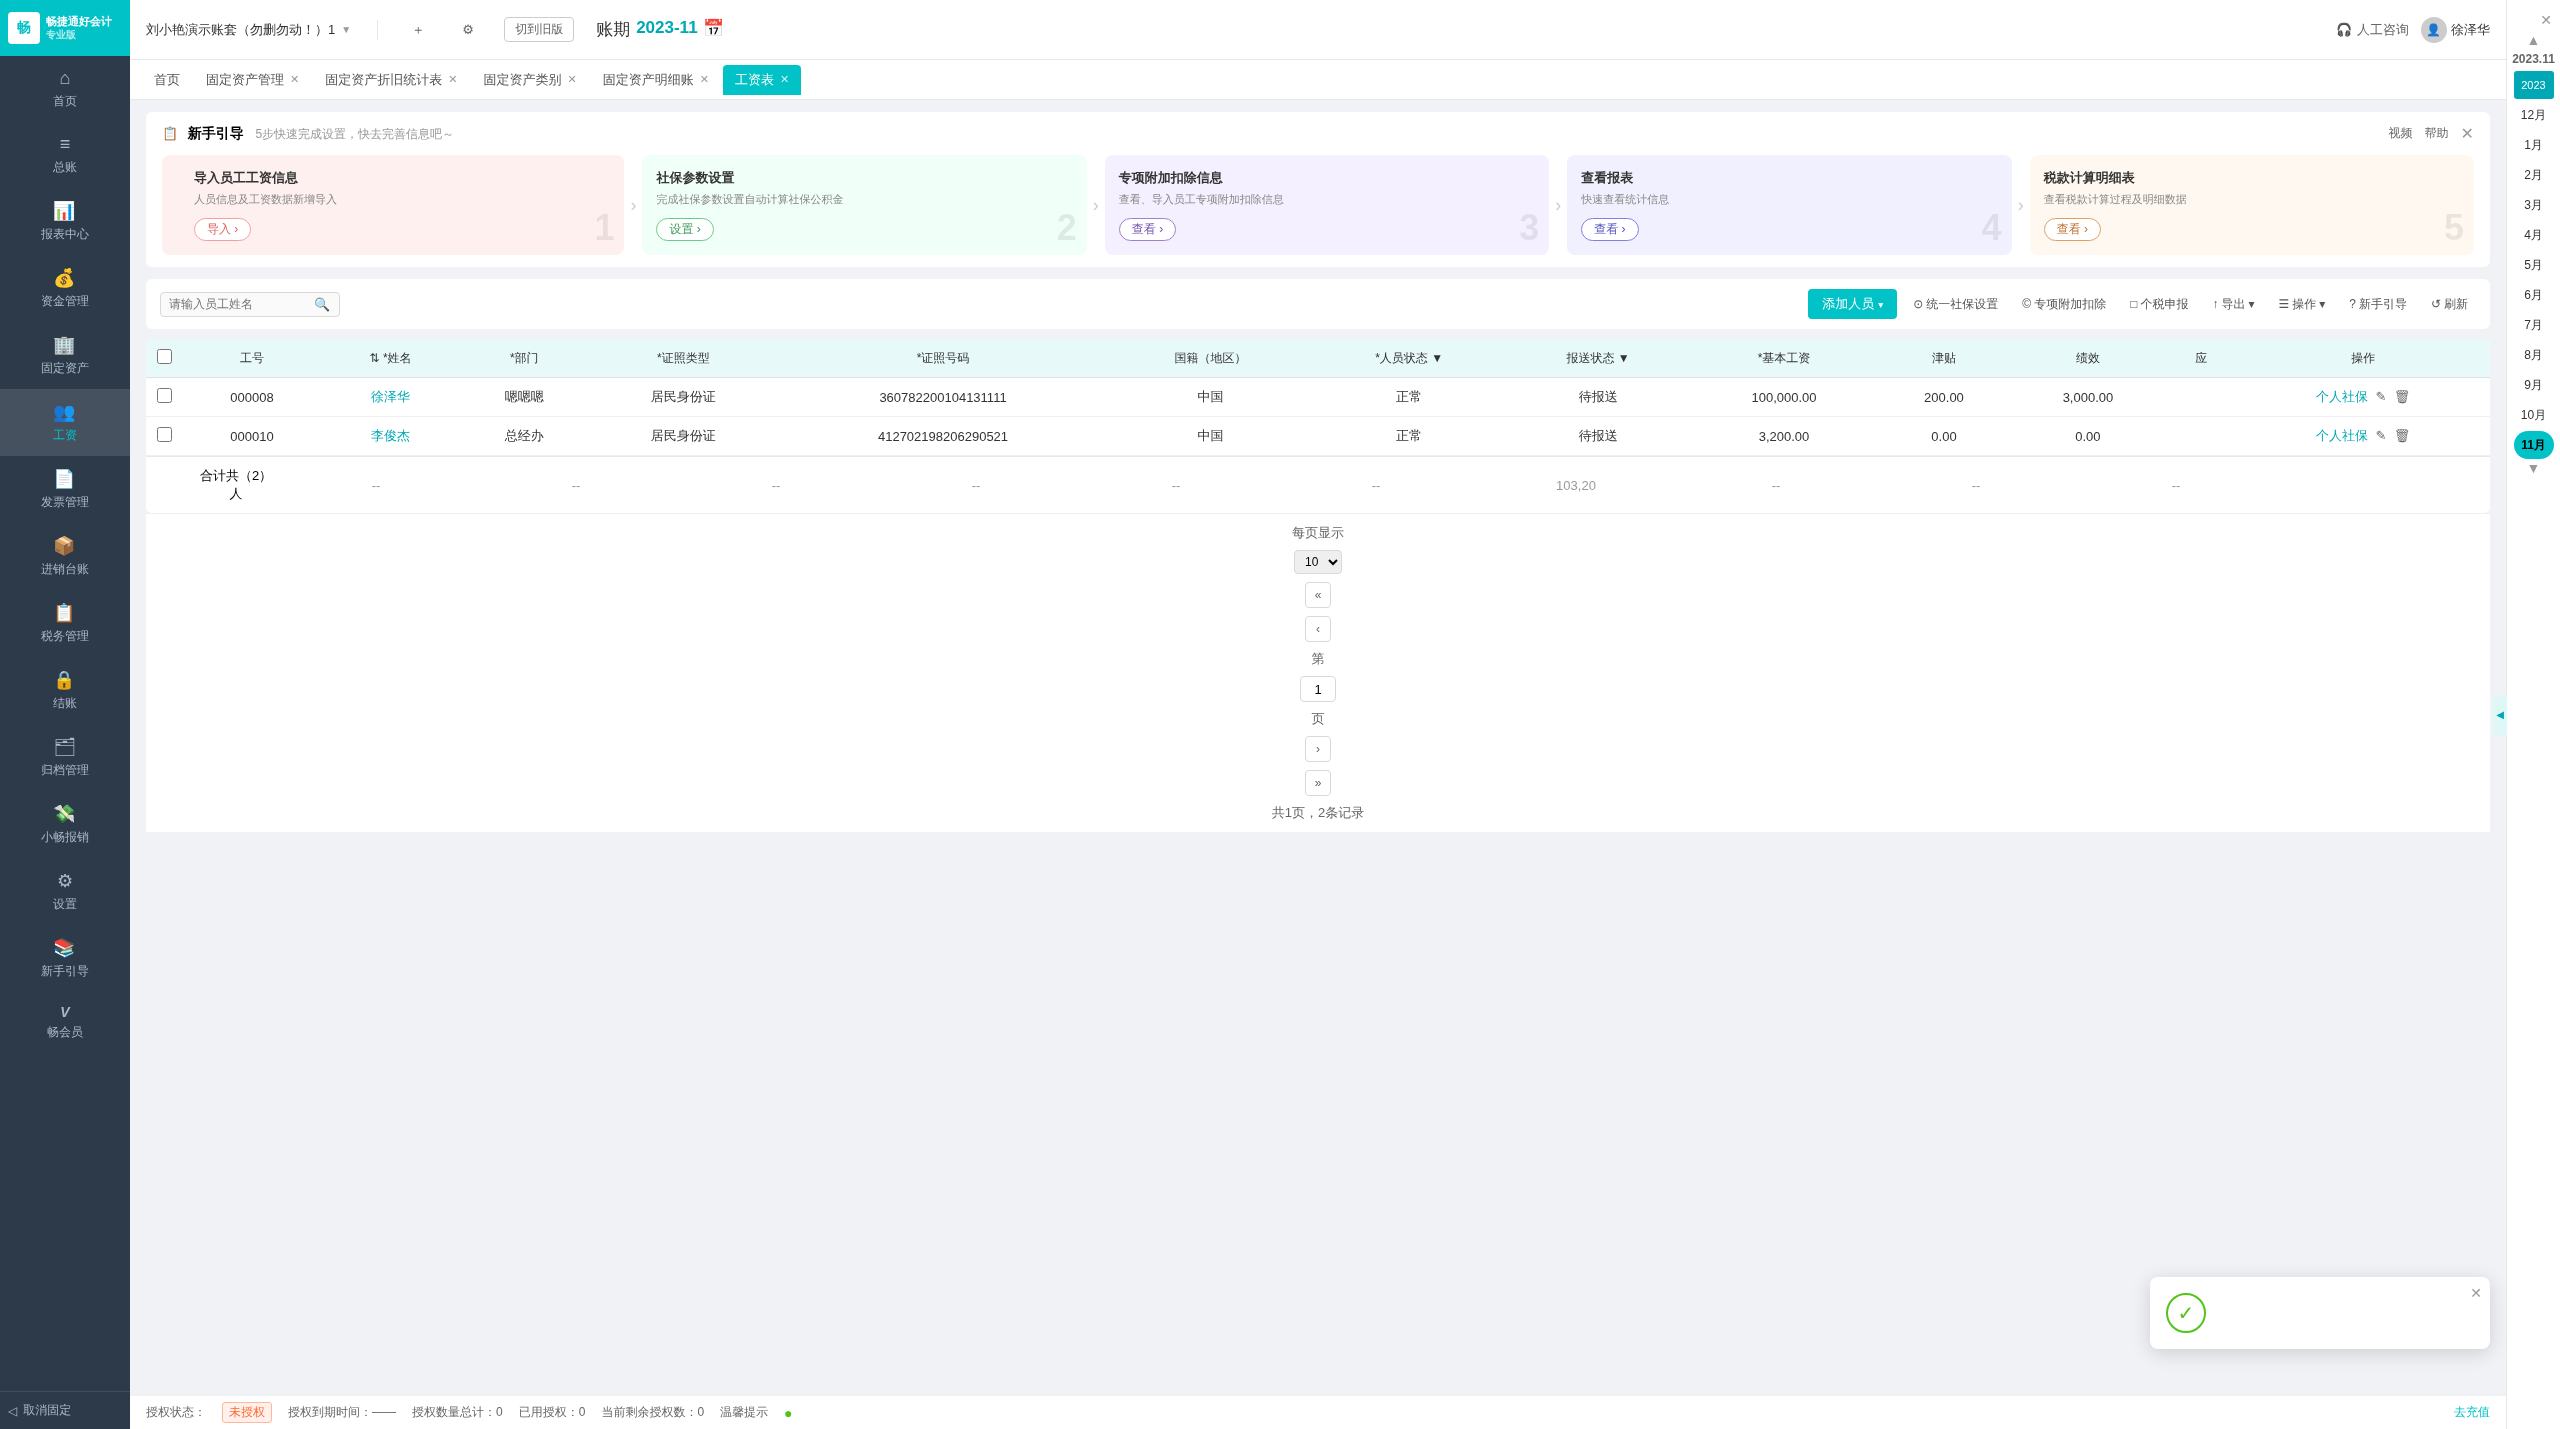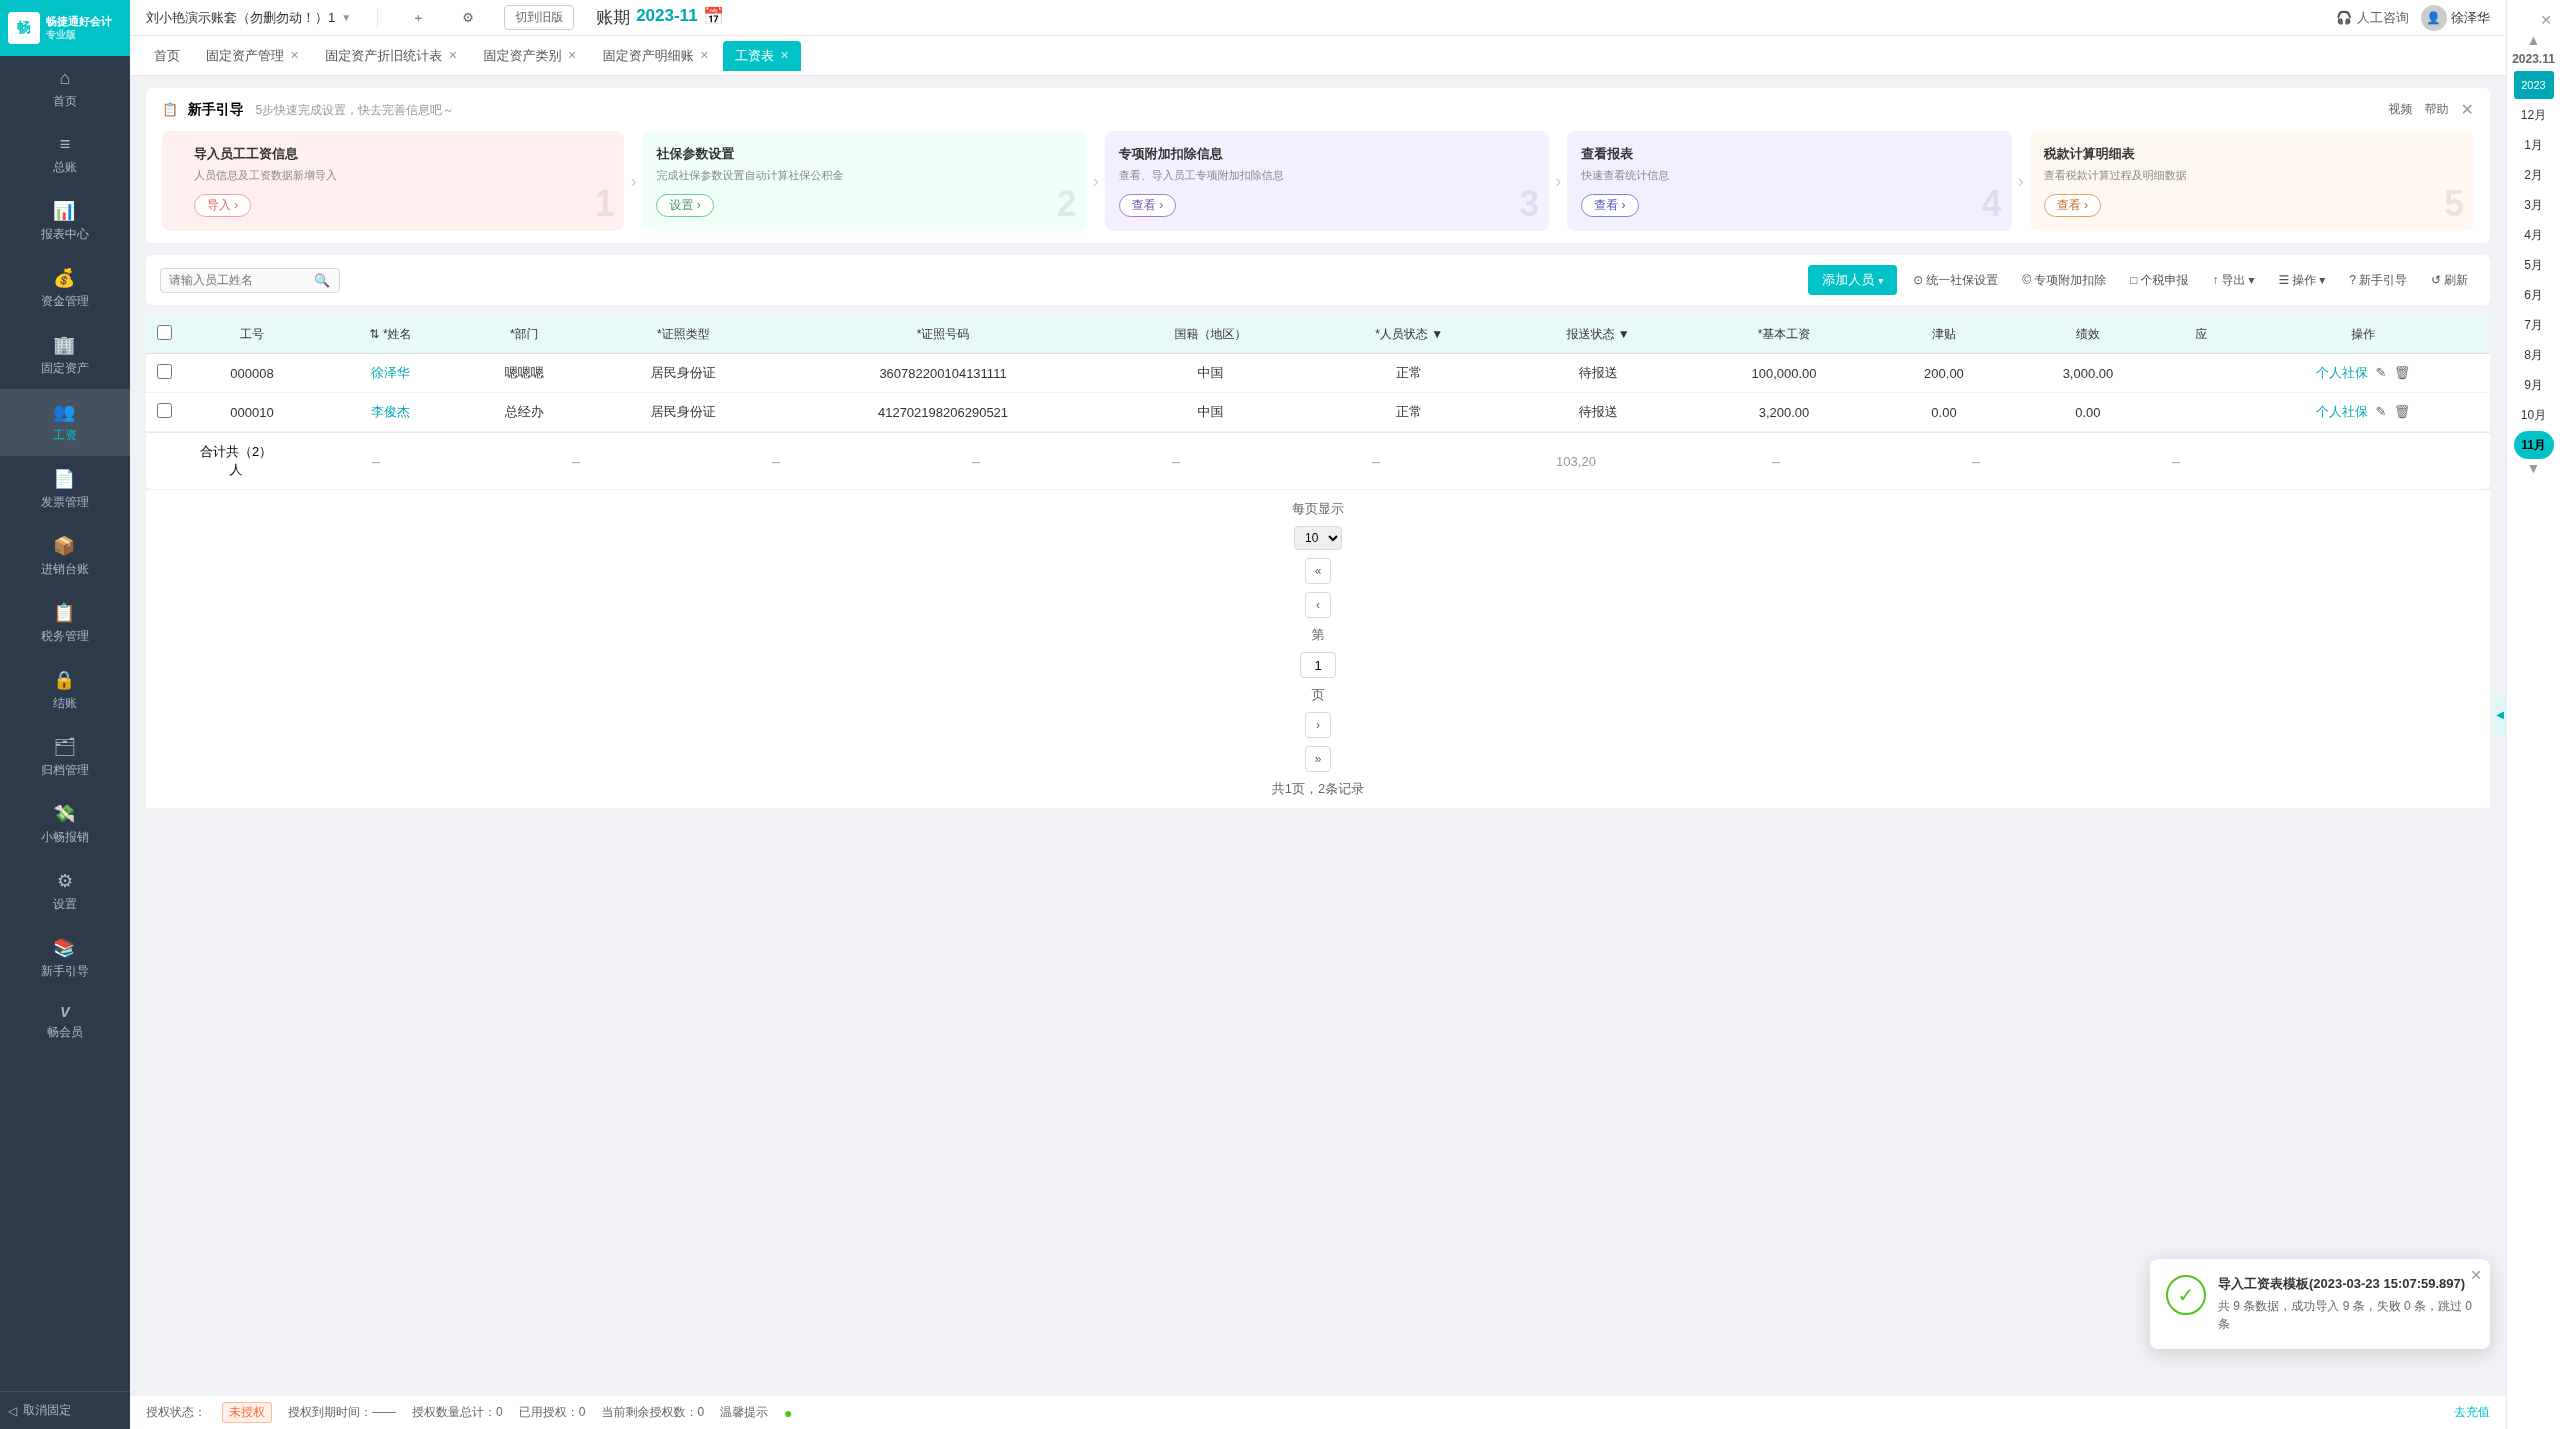--- a/index.html
+++ b/index.html
@@ -64,21 +64,21 @@
     .main-content {
       flex: 1;
       display: flex;
       flex-direction: column;
       overflow: hidden;
     }
 
     
     .topbar {
       background: white;
-      height: 36px;
+      height: 60px;
       display: flex;
       align-items: center;
       padding: 0 16px;
       gap: 22px;
       border-bottom: 1px solid #e8e8e8;
       flex-shrink: 0;
     }
     .topbar-account {
       display: flex; align-items: center; gap: 6px;
       font-size: 13px;
@@ -770,18 +770,14 @@
   <div class="month-item">9月</div>
   <div class="month-item">10月</div>
   <div class="month-item active">11月</div>
   <div class="panel-nav">▼</div>
 </div>
 
 <div class="notification-popup">
   <span class="notif-close">✕</span>
   <div class="notif-content">
     <div class="notif-icon">✓</div>
-    <div class="notif-text">
-      <div class="notif-title">导入工资表模板(2023-03-23 15:07:59.897)</div>
-      <div class="notif-desc">共 9 条数据，成功导入 9 条，失败 0 条，跳过 0 条</div>
-    </div>
   </div>
 </div>
 
 </body></html>

